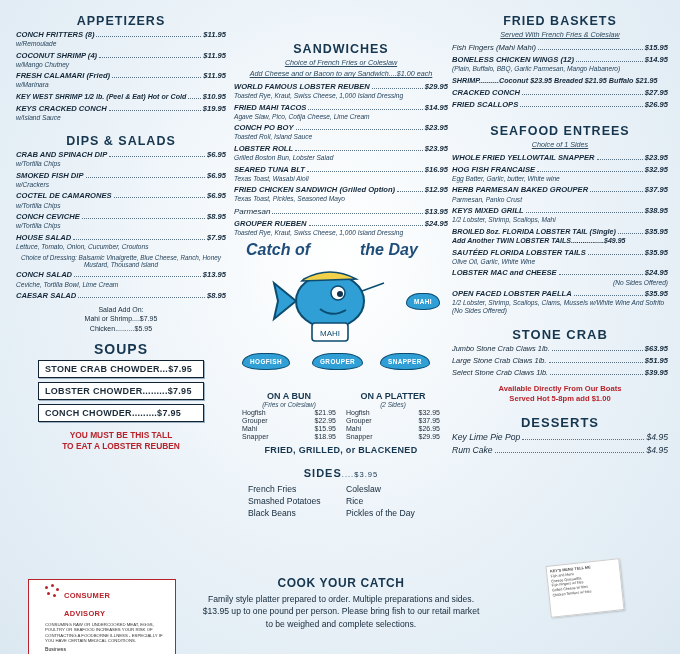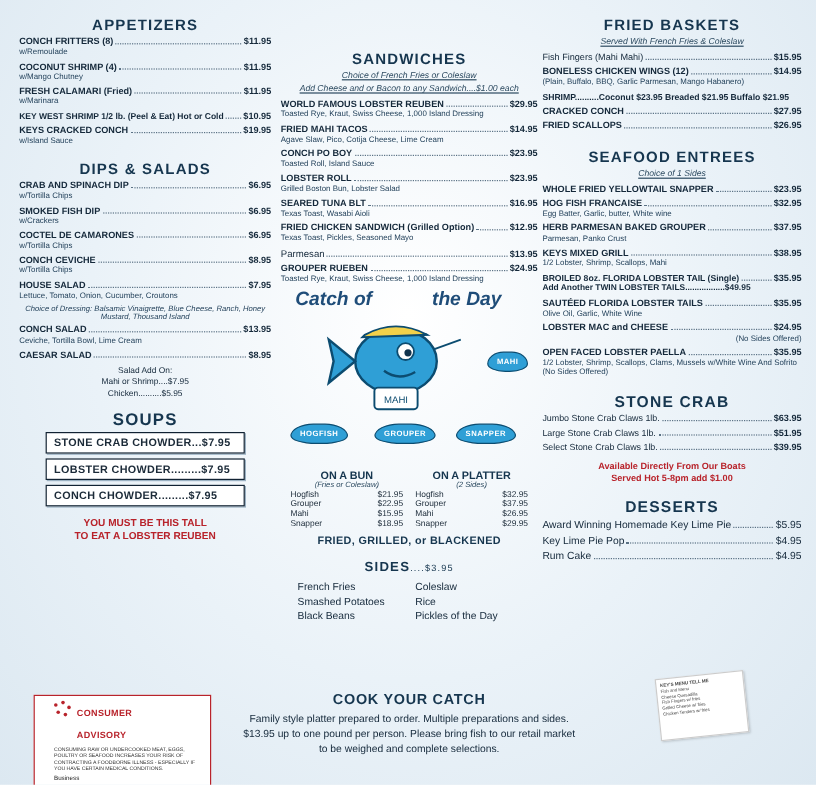--- a/index.html
+++ b/index.html
@@ -32,20 +32,21 @@
     margin:-1px 0 3px 0;
     font-style:italic;
     text-decoration:underline;
   }
   .item{
     position:relative;
     font-size:7.6px;
     line-height:1.15;
     margin-bottom:3.5px;
     color:#14283a;
+    font-style:italic;
   }
   .row{
     display:flex;
     align-items:baseline;
     width:100%;
   }
   .nm{white-space:nowrap;font-weight:bold;font-size:7.6px;}
   .dots{
     flex:1;
     border-bottom:1px dotted #5b7285;
@@ -570,27 +571,20 @@
           </div>
       </div>
       <div class="stone-note">
         <div>Available Directly From Our Boats</div>
         <div>Served Hot 5-8pm add $1.00</div>
       </div>
     </div>
 
     <div style="margin-top:10px;">
       <div class="sec-title" style="font-size:13px;">DESSERTS</div>
-      <div class="item">
-        <div class="row">
-            <span class="nm" style="font-weight:normal;font-size:8.6px;">Award Winning Homemade Key Lime Pie</span>
-            <span class="dots"></span>
-            <span class="pr" style="font-size:8.6px;font-weight:normal;">$5.95</span>
-          </div>
-      </div>
       <div class="item">
         <div class="row">
             <span class="nm" style="font-weight:normal;font-size:8.6px;">Key Lime Pie Pop</span>
             <span class="dots"></span>
             <span class="pr" style="font-size:8.6px;font-weight:normal;">$4.95</span>
           </div>
       </div>
       <div class="item">
         <div class="row">
             <span class="nm" style="font-weight:normal;font-size:8.6px;">Rum Cake</span>

